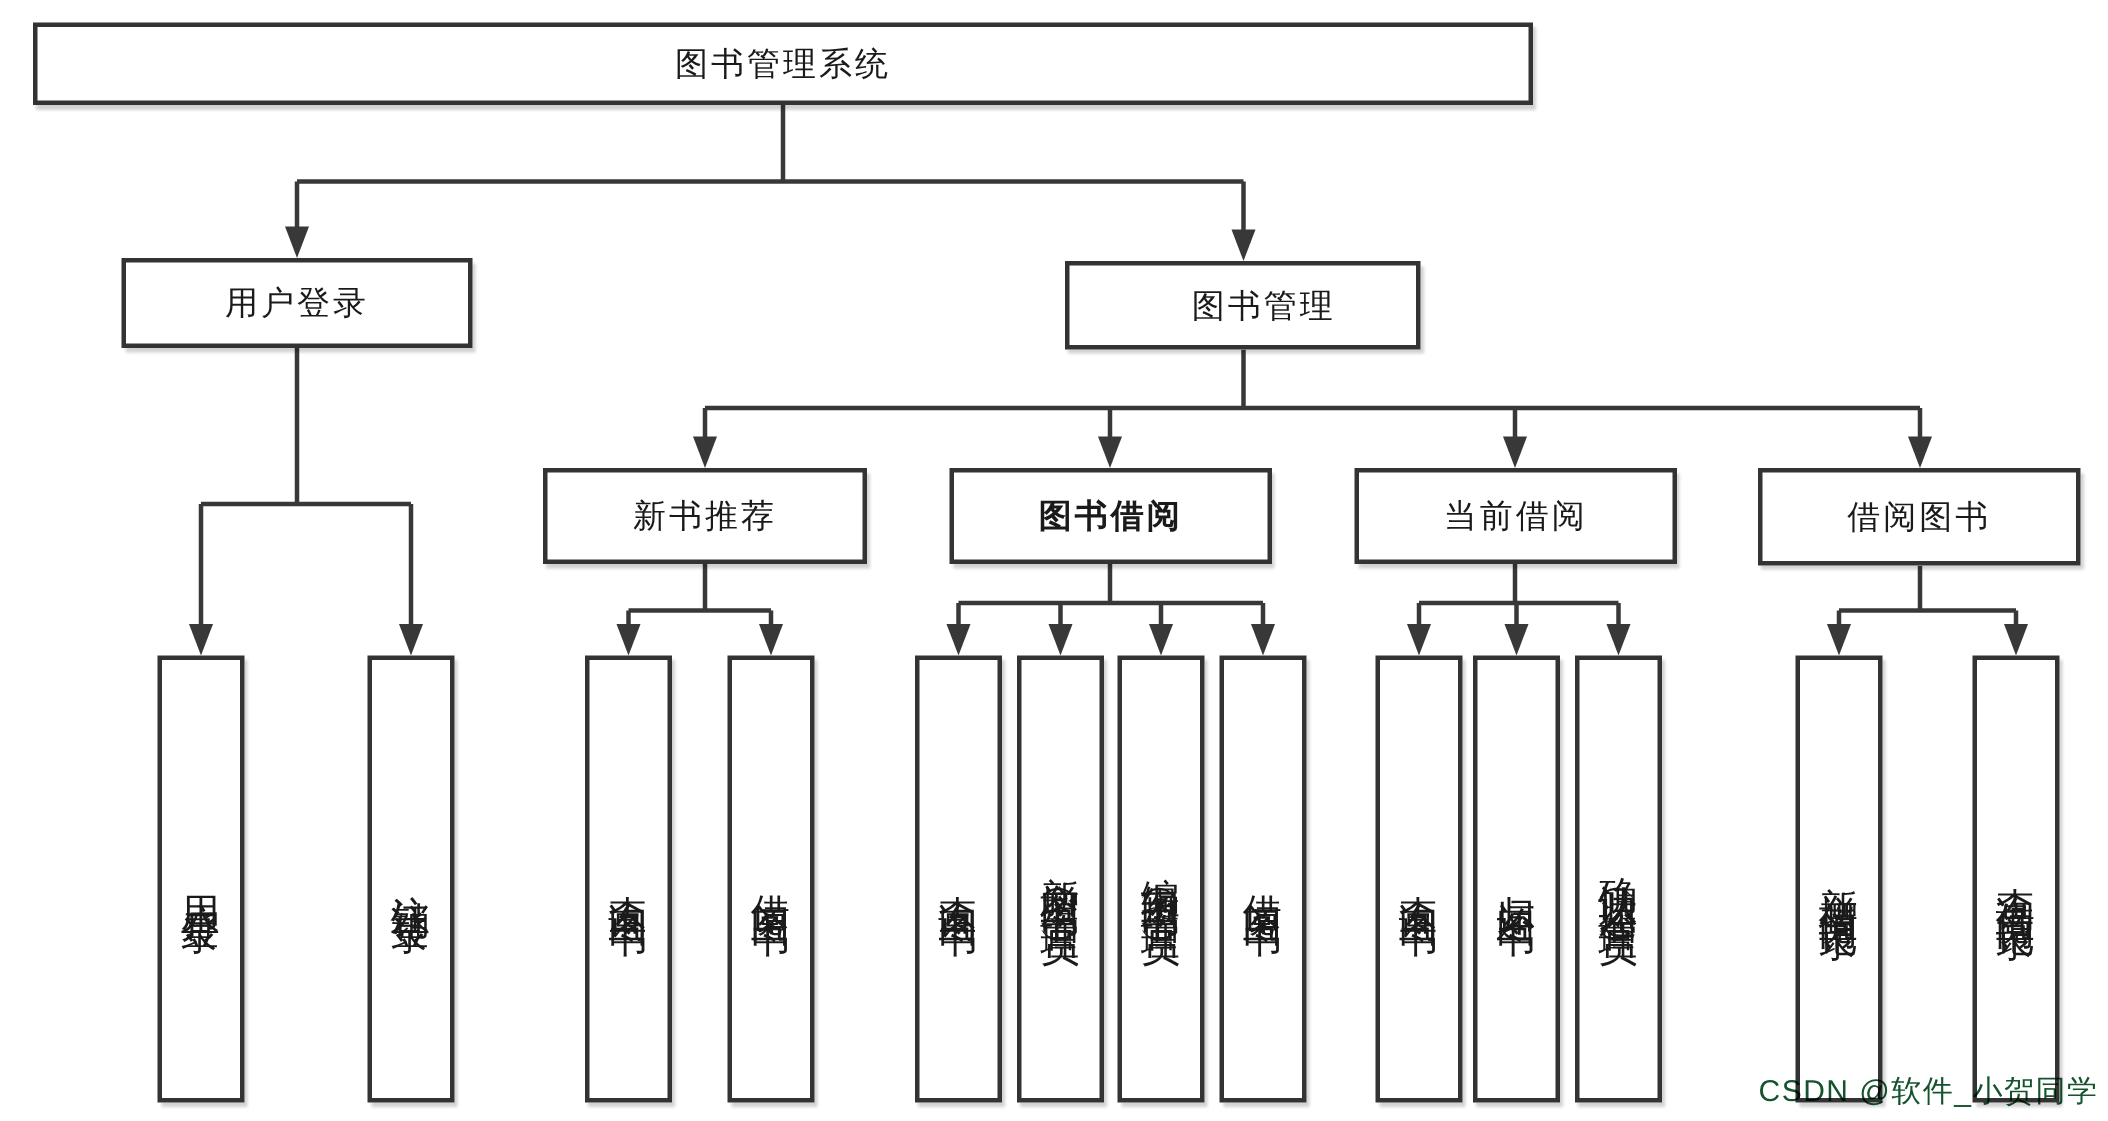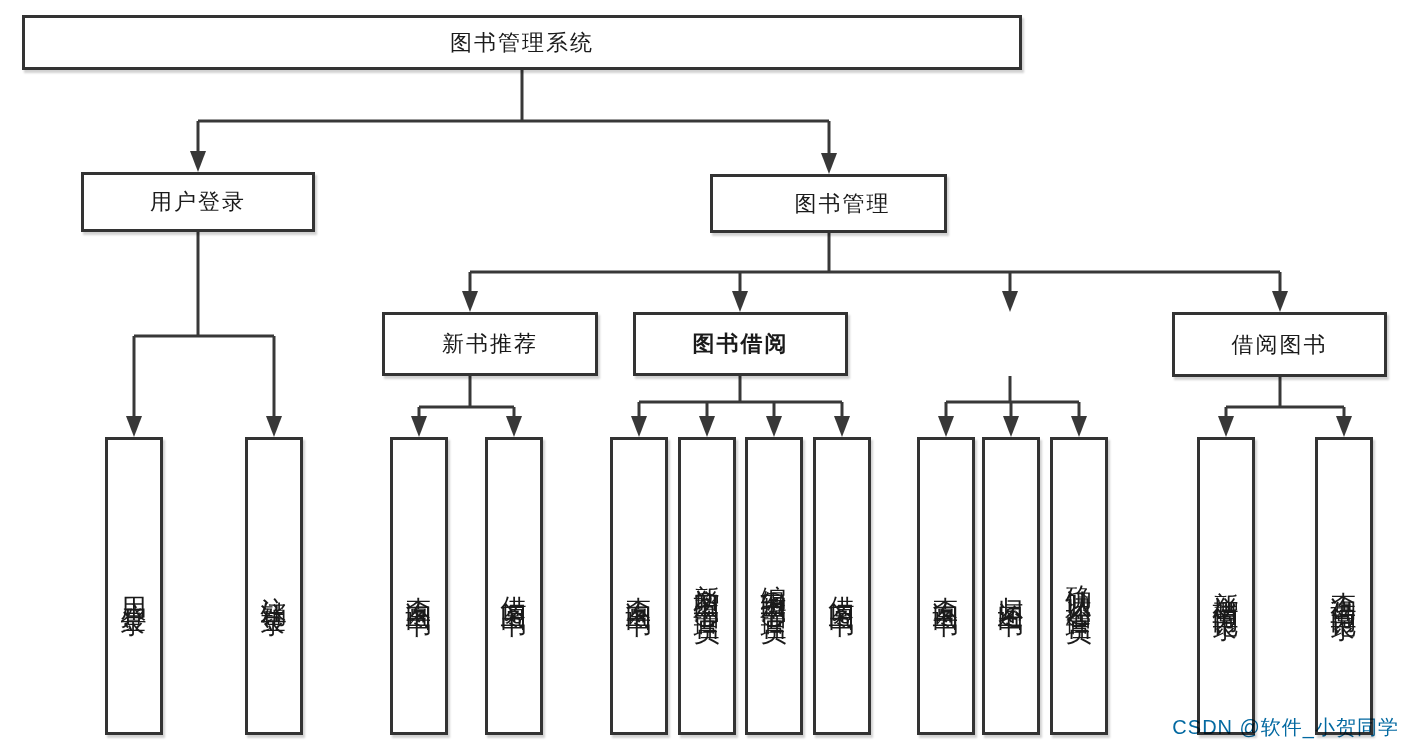--- a/index.html
+++ b/index.html
@@ -57,21 +57,21 @@
     letter-spacing: 5px;
     line-height: 1;
     color: #1a1a1a;
   }
   .watermark {
     position: absolute;
     right: 6px;
     top: 714px;
     font-size: 20px;
     letter-spacing: 1px;
-    color: #0369a1;
+    color: #14532d;
     z-index: 3;
     mix-blend-mode: multiply;
     white-space: nowrap;
   }
 </style>
 </head>
 <body>
 
 <div class="canvas">
 
@@ -155,26 +155,29 @@
     <span>图书管理系统</span>
   </div>
 
   <div class="node h-label" style="left:81px; top:172px; width:234px; height:60px;">
     <span>用户登录</span>
   </div>
   <div class="node h-label" style="left:710px; top:174px; width:237px; height:59px;padding-left:28px;">
     <span>图书管理</span>
   </div>
 
-  <div class="node h-label" style="left:362px; top:312px; width:216px; height:64px;margin-left:20px;">
+  <div class="node h-label" style="left:362px; top:312px; width:216px; height:64px;">
     <span>新书推荐</span>
   </div>
   <div class="node h-label" style="left:633px; top:312px; width:215px; height:64px;font-weight:bold;">
     <span>图书借阅</span>
   </div>
+  <div class="node h-label" style="left:903px; top:312px; width:215px; height:64px;">
+    <span>当前借阅</span>
+  </div>
   <div class="node h-label" style="left:1172px; top:312px; width:215px; height:65px;">
     <span>借阅图书</span>
   </div>
 
   <div class="node leaf" style="left:105px; top:437px; width:58px; height:298px;">
     <span class="v-text">用户登录</span>
   </div>
   <div class="node leaf" style="left:245px; top:437px; width:58px; height:298px;">
     <span class="v-text">注销登录</span>
   </div>

